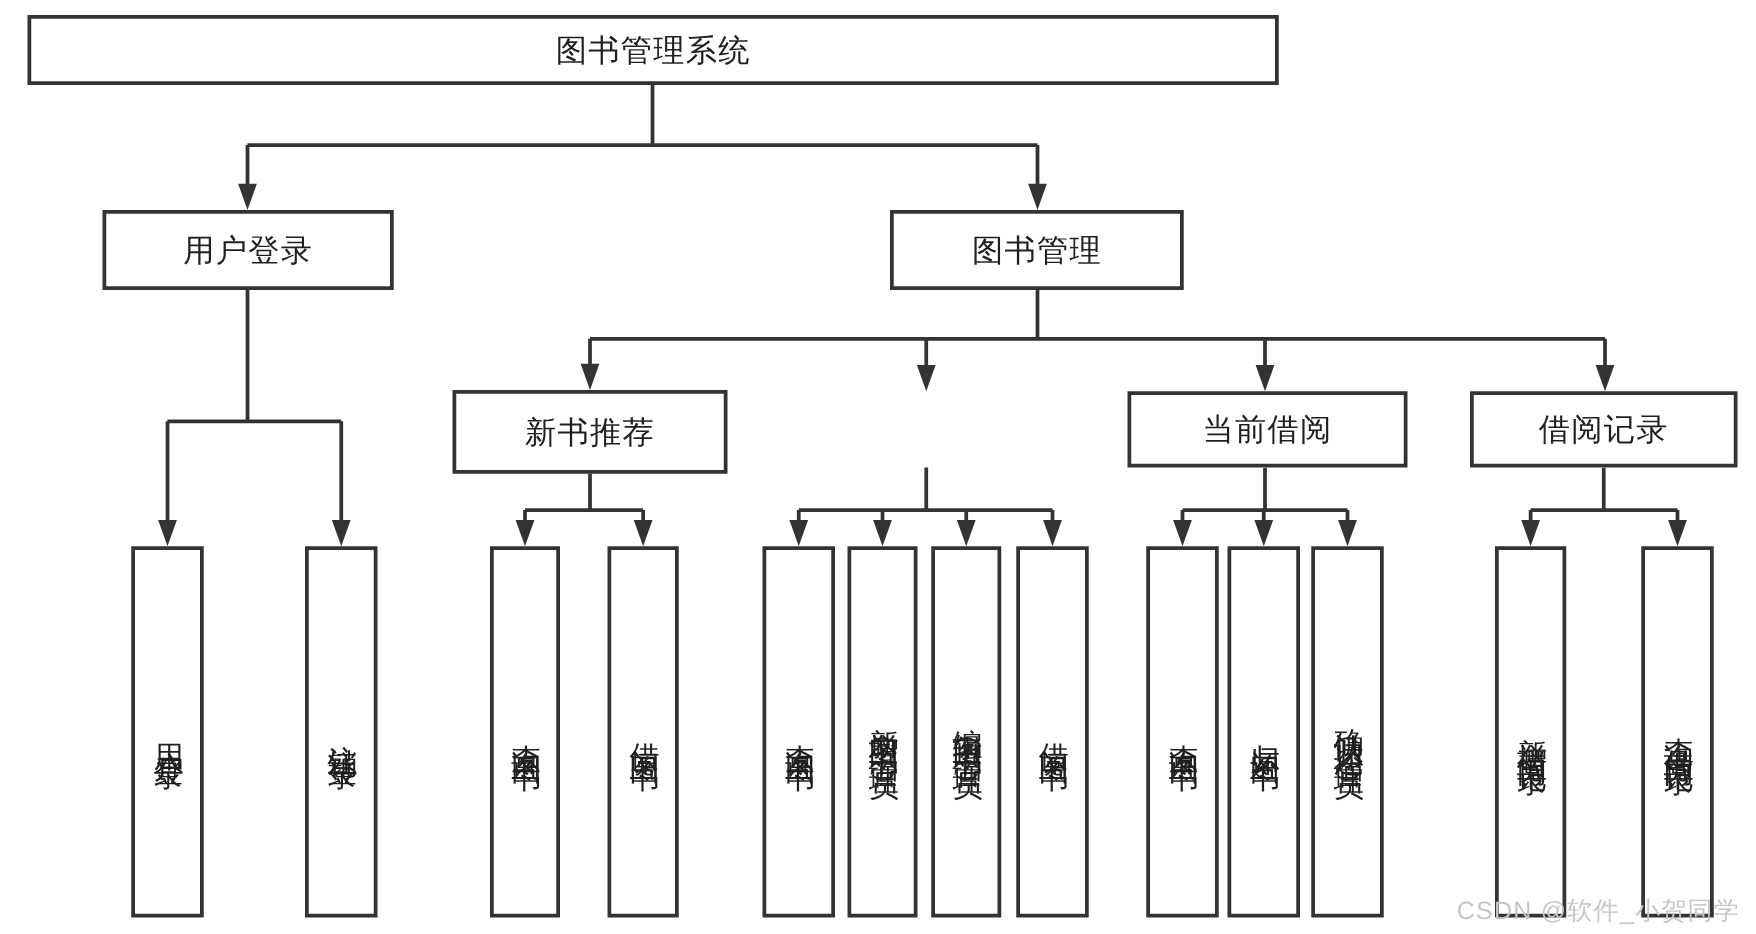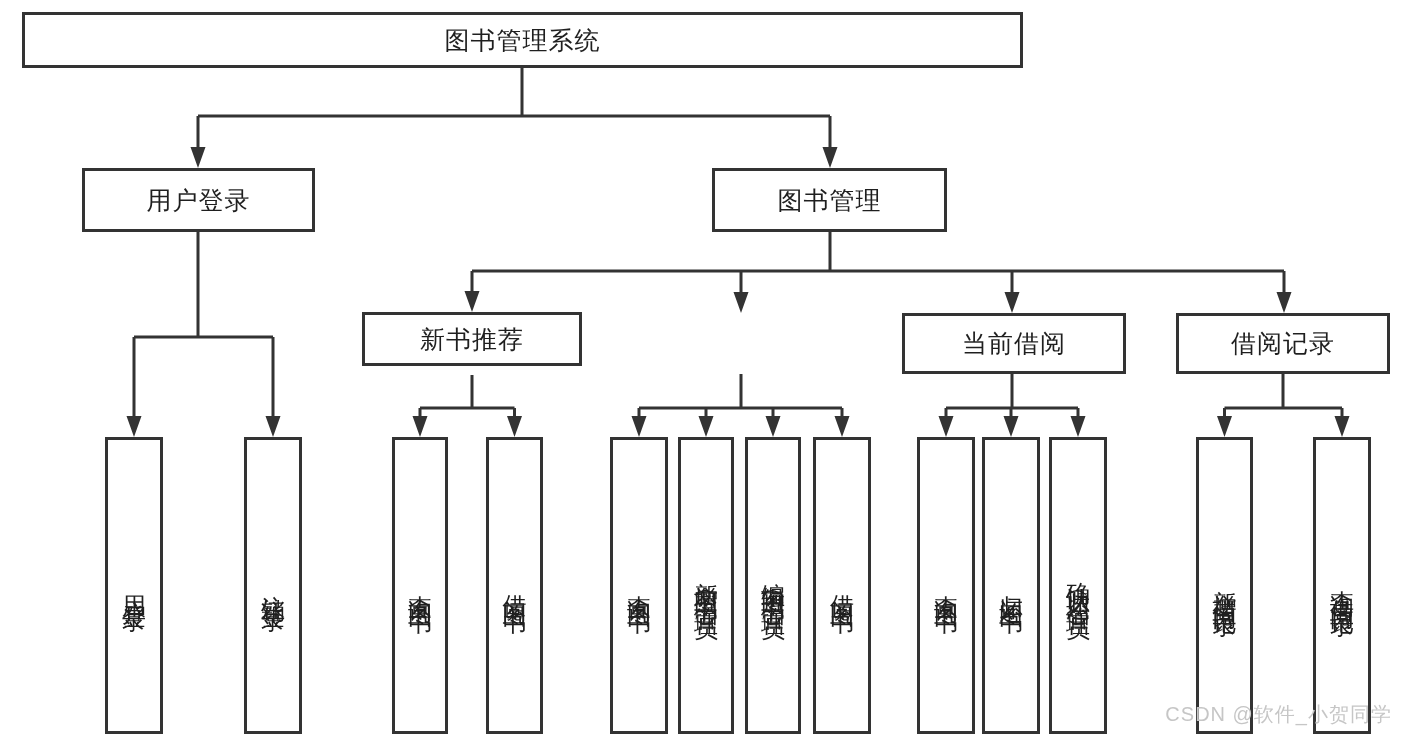--- a/index.html
+++ b/index.html
@@ -27,21 +27,21 @@
     text-align:left;
   }
   .node.h{font-size:25px;letter-spacing:1px;}
   .node.v{
     font-size:24px;line-height:1;
     writing-mode:vertical-rl;text-orientation:mixed;
     letter-spacing:5px;
     padding:8px 0;
   }
   .watermark{
-    position:absolute;right:13px;bottom:19px;z-index:5;
+    position:absolute;right:13px;bottom:5px;z-index:5;
     font-size:20px;color:var(--watermark);letter-spacing:1px;
     white-space:nowrap;
   }
 </style>
 </head>
 <body>
 
 <div class="stage">
 
   <svg class="wires" width="1405" height="747" viewBox="0 0 1405 747" aria-hidden="true">
@@ -79,21 +79,21 @@
     <span>图书管理系统</span>
   </div>
 
   <div class="node h" style="left:82px;top:168px;width:233px;height:64px;">
     <span>用户登录</span>
   </div>
   <div class="node h" style="left:712px;top:168px;width:235px;height:64px;">
     <span>图书管理</span>
   </div>
 
-  <div class="node h" style="left:362px;top:312px;width:220px;height:54px;">
+  <div class="node h" style="left:362px;top:312px;width:220px;height:67px;">
     <span>新书推荐</span>
   </div>
   <div class="node h" style="left:902px;top:313px;width:224px;height:61px;">
     <span>当前借阅</span>
   </div>
   <div class="node h" style="left:1176px;top:313px;width:214px;height:61px;">
     <span>借阅记录</span>
   </div>
 
   <div class="node v" style="left:105px;top:437px;width:58px;height:297px;">

